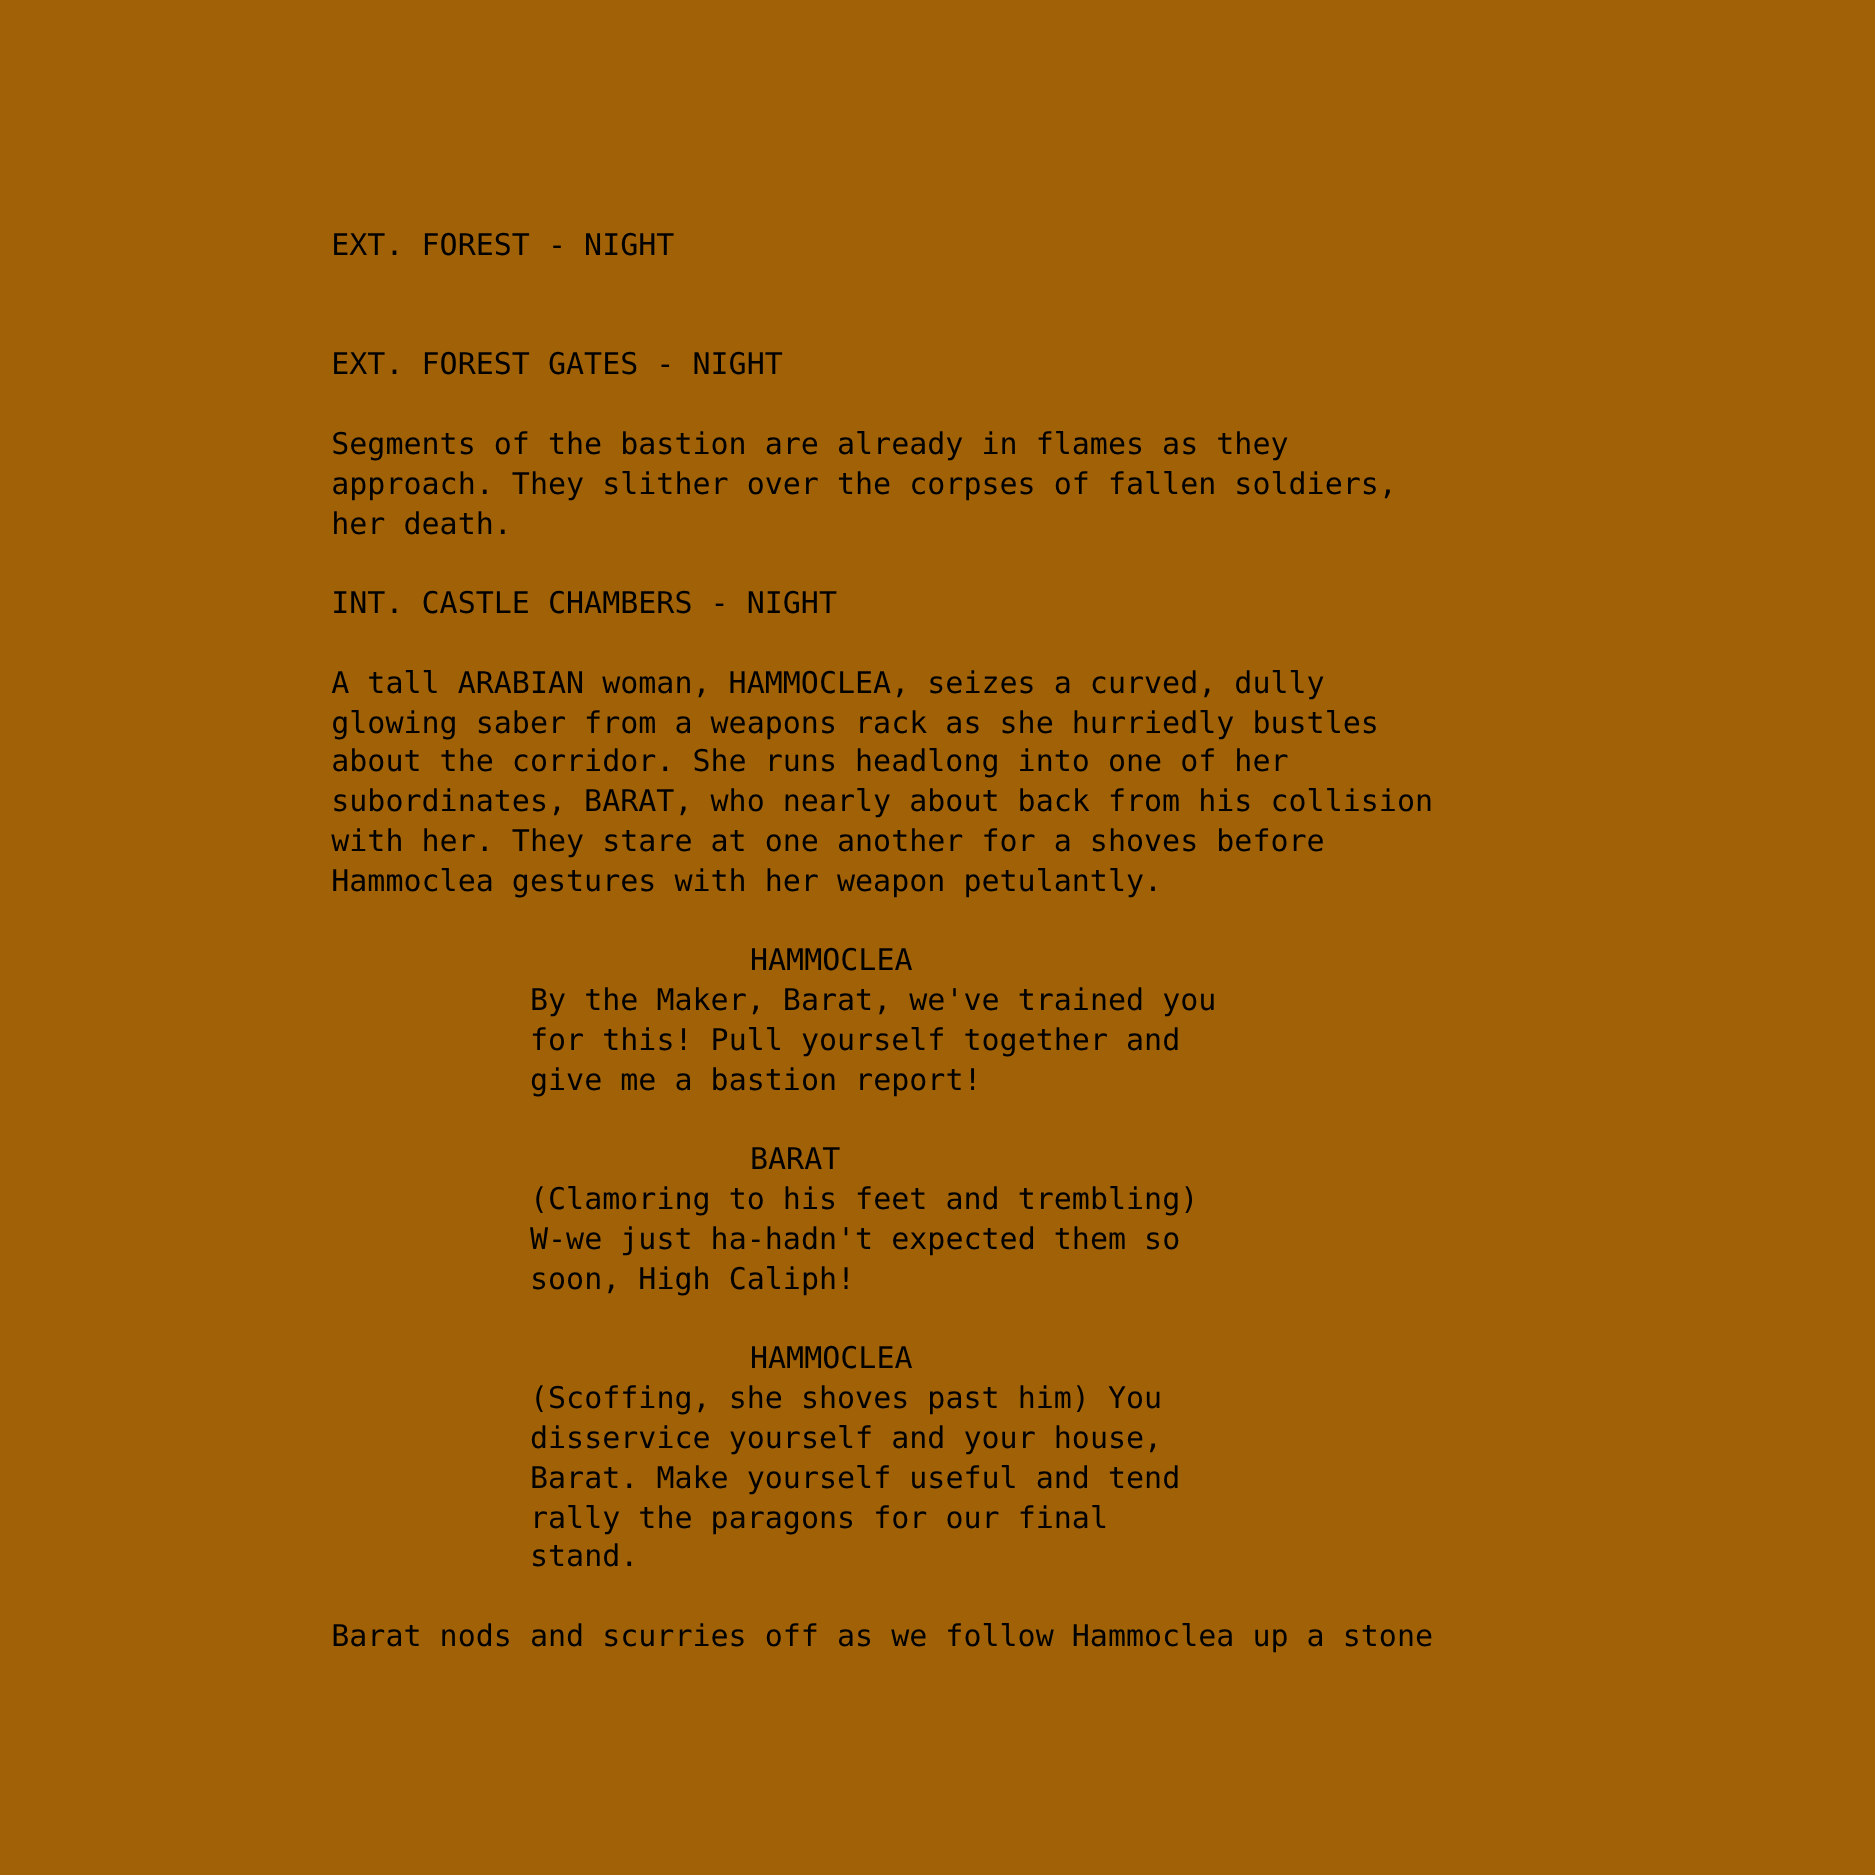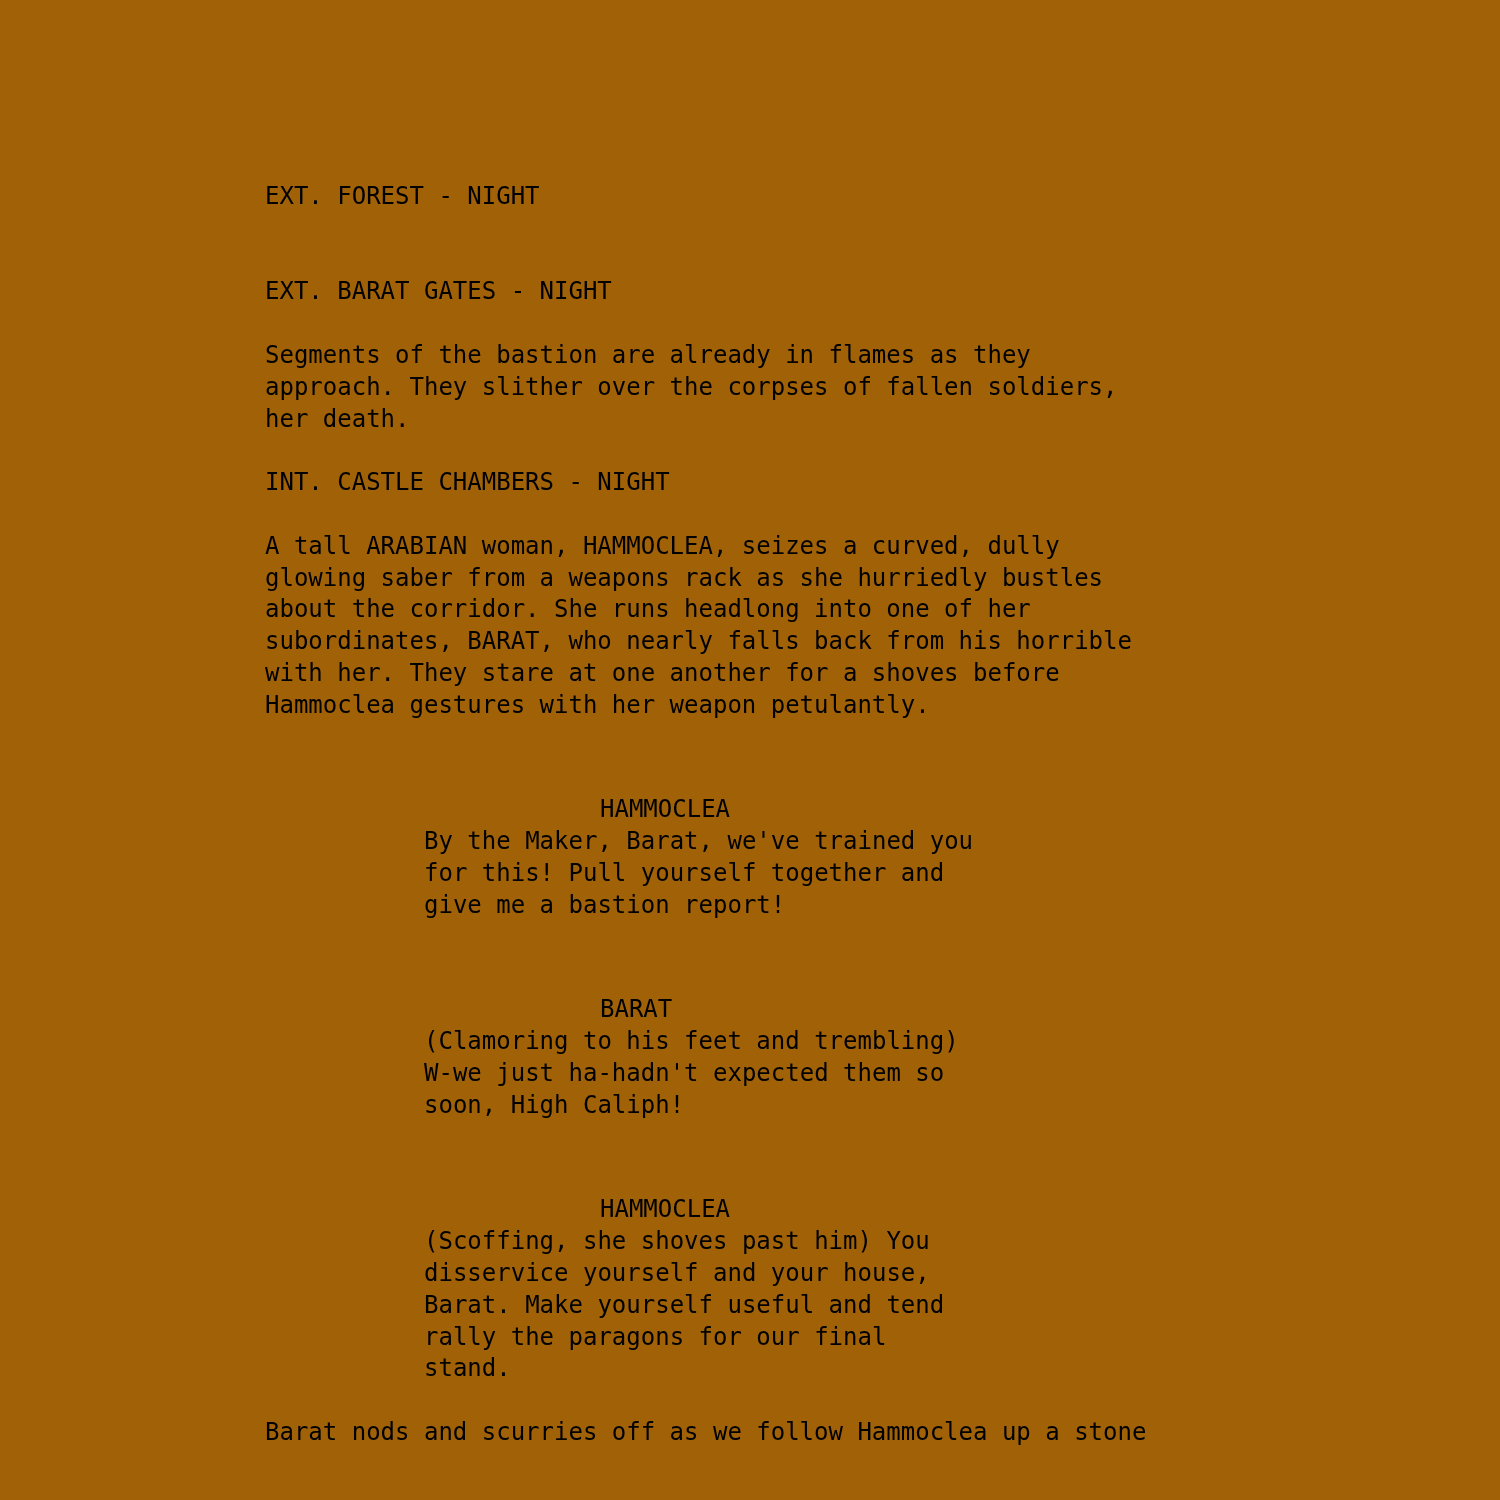--- a/index.html
+++ b/index.html
@@ -25,49 +25,49 @@
       left: 265px;
       top: 181px;
       width: 1235px;
     }
     .line {
       display: block;
       white-space: pre;
       height: 31.8px;
     }
     .blank { display: block; height: 31.8px; }
-    .character { padding-left: 335px; margin-top: 41px; }
+    .character { padding-left: 335px; }
     .dialogue { padding-left: 159px; }
   </style>
 </head>
 <body>
 
 <div class="page">
   <div class="script">
 
     <span class="line">EXT. FOREST - NIGHT</span>
     <span class="blank"></span>
     <span class="blank"></span>
 
-    <span class="line">EXT. BARAT GATES - NIGHT</span>
+    <span class="line">EXT. FOREST GATES - NIGHT</span>
     <span class="blank"></span>
     <div>
       <span class="line">Segments of the bastion are already in flames as they</span>
       <span class="line">approach. They slither over the corpses of fallen soldiers,</span>
       <span class="line">her death.</span>
     </div>
     <span class="blank"></span>
 
     <span class="line">INT. CASTLE CHAMBERS - NIGHT</span>
     <span class="blank"></span>
     <div>
       <span class="line">A tall ARABIAN woman, HAMMOCLEA, seizes a curved, dully</span>
       <span class="line">glowing saber from a weapons rack as she hurriedly bustles</span>
       <span class="line">about the corridor. She runs headlong into one of her</span>
-      <span class="line">subordinates, BARAT, who nearly falls back from his horrible</span>
+      <span class="line">subordinates, BARAT, who nearly about back from his collision</span>
       <span class="line">with her. They stare at one another for a shoves before</span>
       <span class="line">Hammoclea gestures with her weapon petulantly.</span>
     </div>
     <span class="blank"></span>
 
     <div>
       <span class="line character">HAMMOCLEA</span>
       <span class="line dialogue">By the Maker, Barat, we've trained you</span>
       <span class="line dialogue">for this! Pull yourself together and</span>
       <span class="line dialogue">give me a bastion report!</span>

